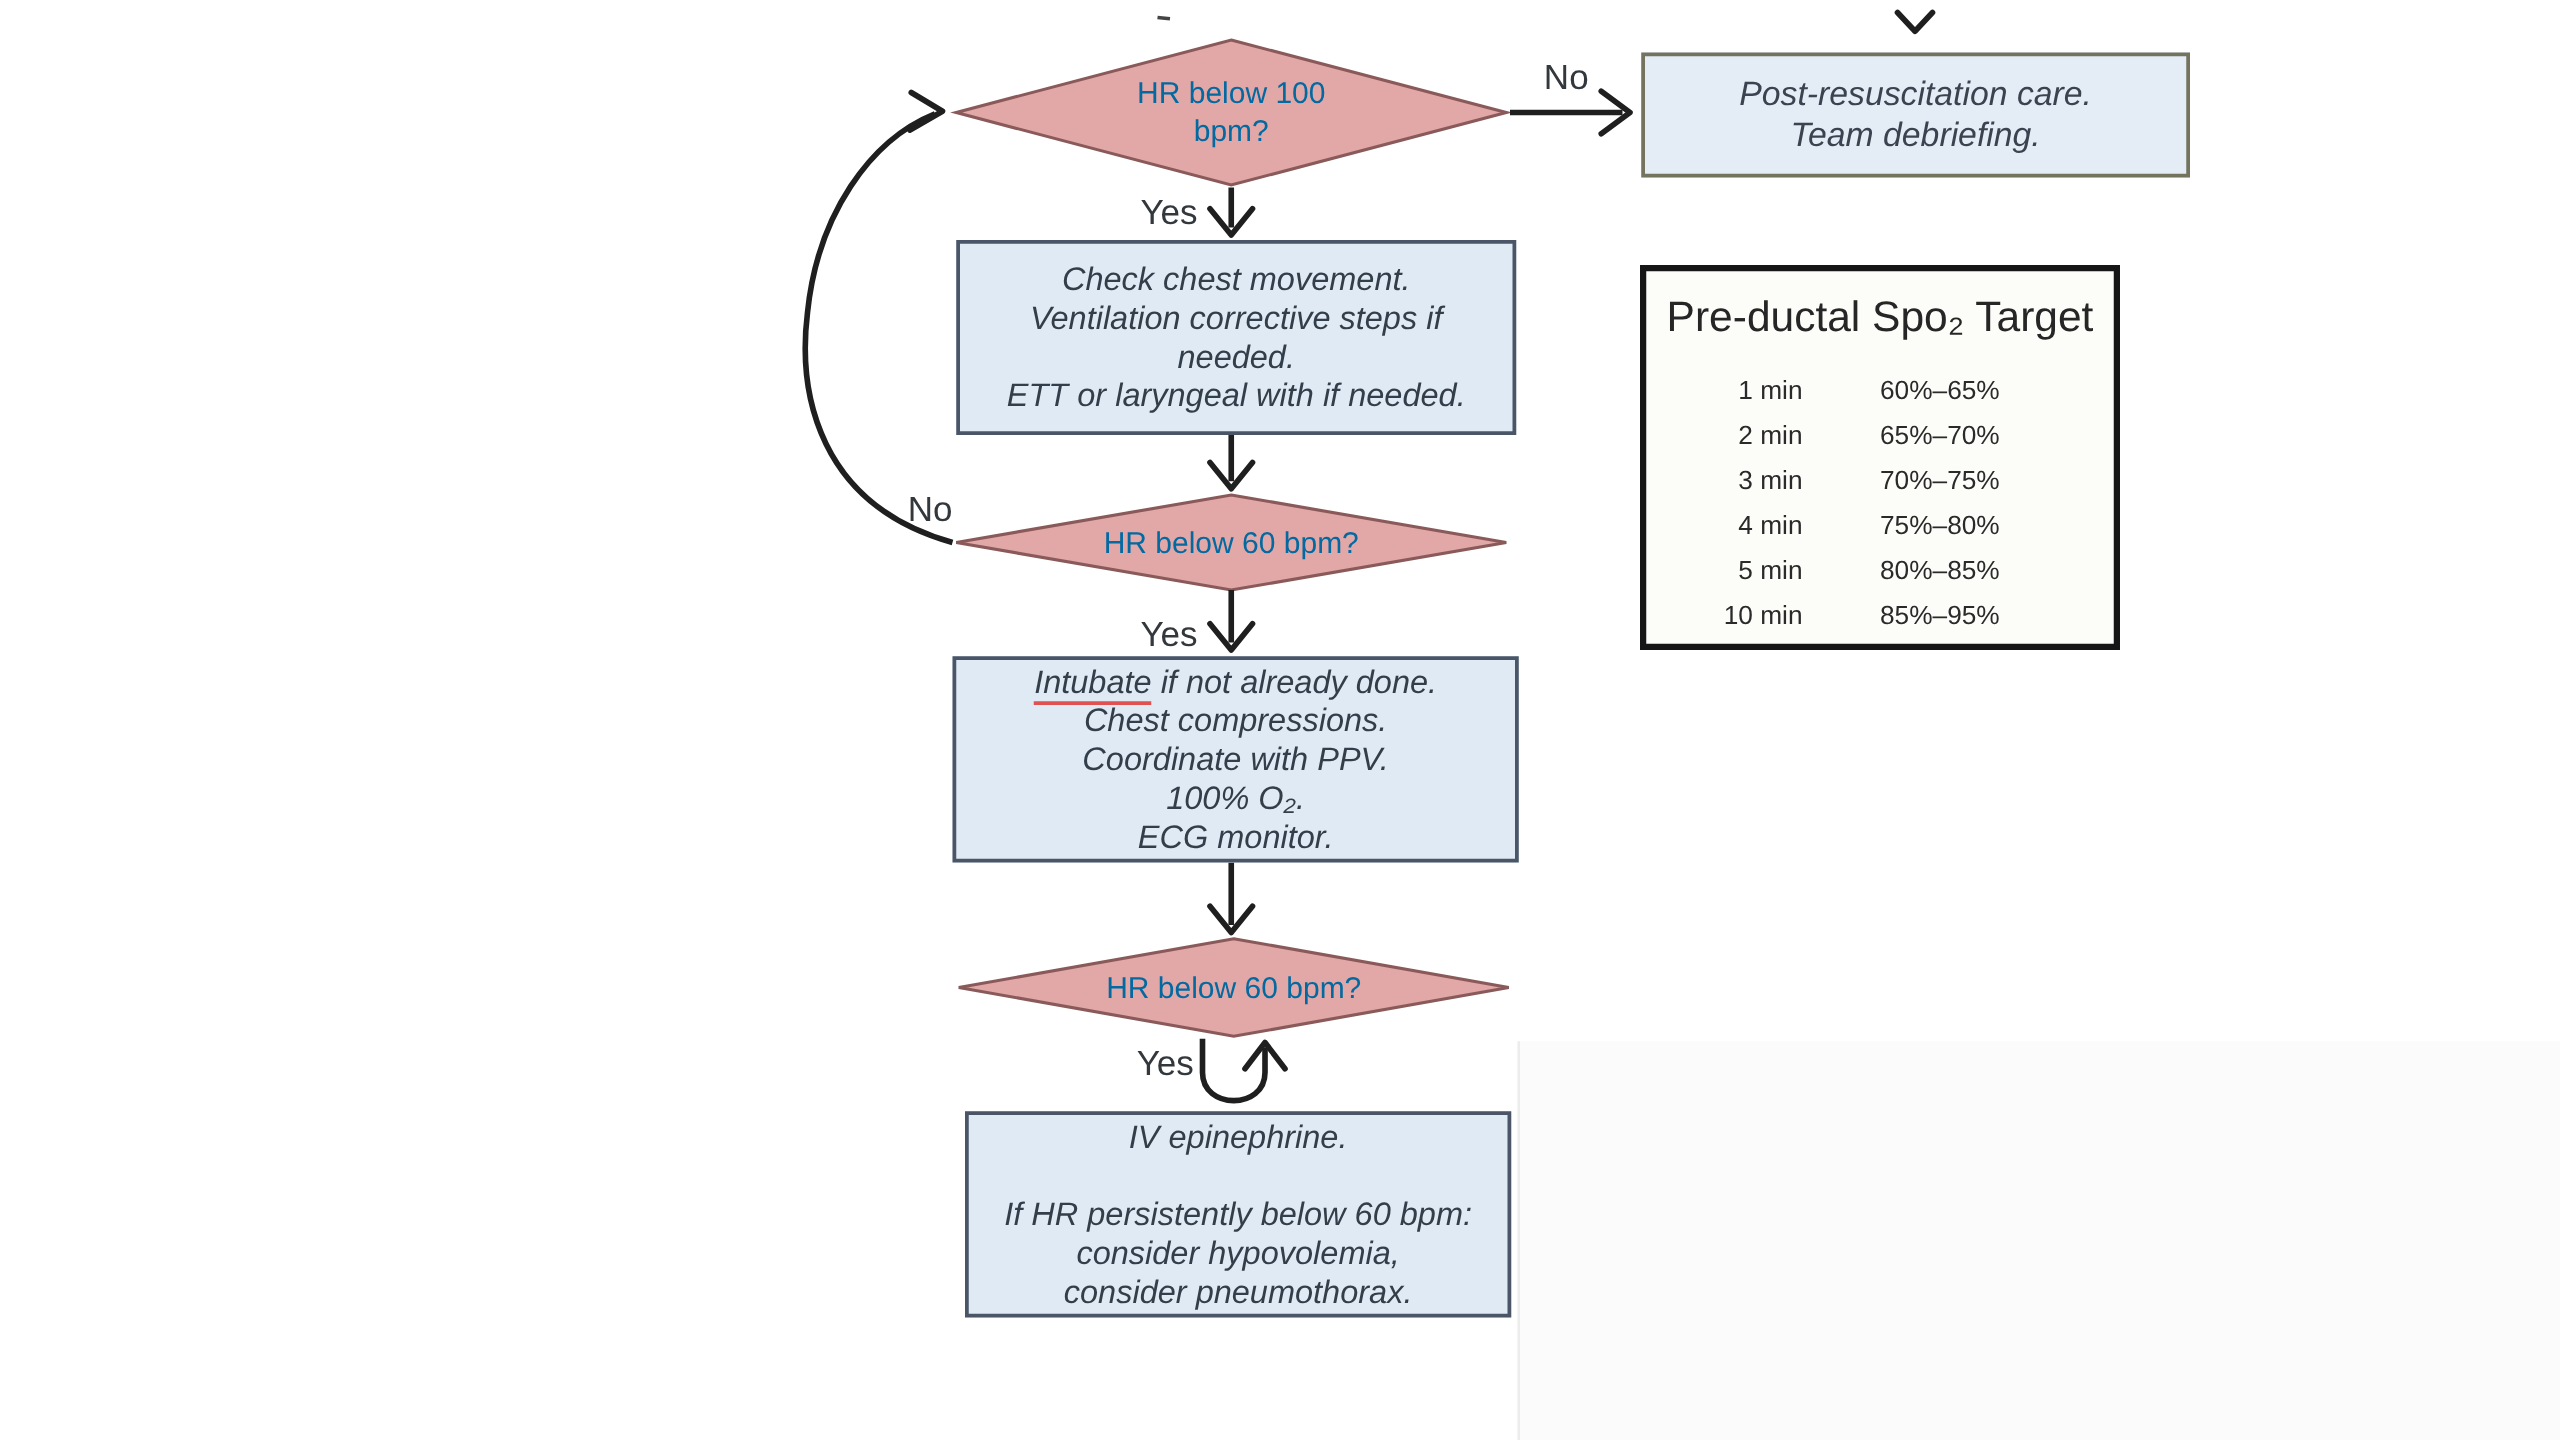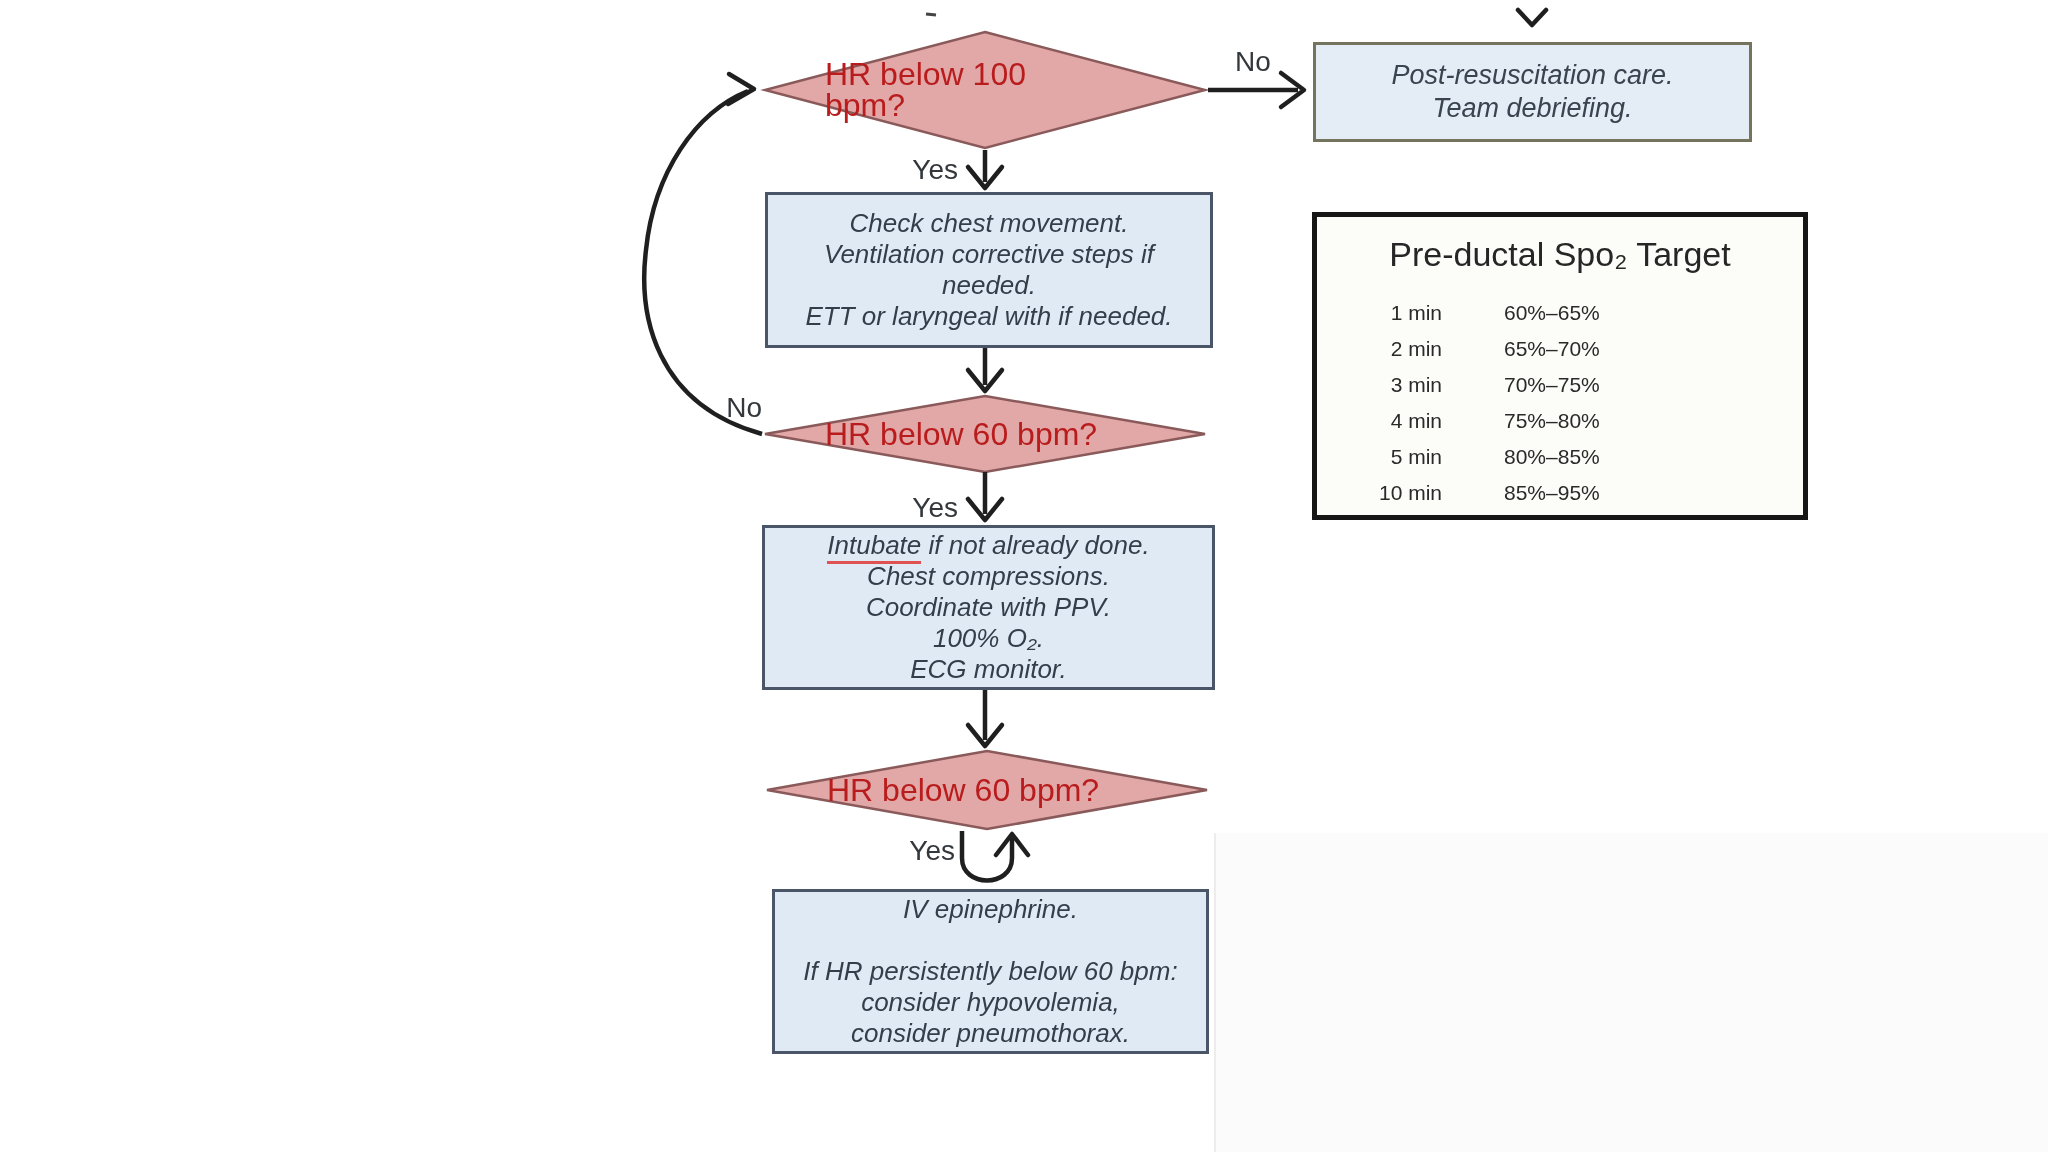--- a/index.html
+++ b/index.html
@@ -2,22 +2,22 @@
 <html><head>
 <meta charset="utf-8">
 <style>
   html,body{margin:0;padding:0;background:#ffffff;}
   #canvas{
     position:relative;width:2048px;height:1152px;background:#ffffff;overflow:hidden;
     font-family:"Liberation Sans","DejaVu Sans",sans-serif;
   }
   #wires{position:absolute;left:0;top:0;width:2048px;height:1152px;}
   .diamond-label{
-    position:absolute;width:320px;
-    font-size:32px;line-height:31px;color:#b91c1c;
+    position:absolute;width:320px;text-align:center;
+    font-size:24px;line-height:31px;color:#0369a1;
   }
   #d1-label{left:825px;top:59px;}
   #d2-label{left:825px;top:419px;}
   #d3-label{left:827px;top:775px;}
   .fbox{
     position:absolute;box-sizing:border-box;
     background:#e0eaf4;border:3px solid #4a5668;
     display:flex;flex-direction:column;justify-content:center;
     text-align:center;font-size:26px;line-height:31px;color:#333e4b;font-style:italic;
   }
@@ -31,21 +31,21 @@
     font-size:27px;line-height:33px;color:#3a4350;
   }
   .u-red{border-bottom:3px solid #e05252;padding-bottom:1px;}
   .flabel{position:absolute;width:110px;font-size:28px;line-height:30px;color:#33383d;}
   #label-yes-top{left:848px;top:155px;text-align:right;}
   #label-no-top{left:1198px;top:47px;text-align:center;}
   #label-no-loop{left:652px;top:393px;text-align:right;}
   #label-yes-mid{left:848px;top:493px;text-align:right;}
   #label-yes-loop{left:845px;top:836px;text-align:right;}
   #spo2-table{
-    position:absolute;left:1312px;top:212px;width:496px;height:308px;
+    position:absolute;left:1312px;top:212px;width:384px;height:308px;
     box-sizing:border-box;border:5px solid #161616;background:#fcfcf9;
   }
   .t-title{text-align:center;font-size:34px;line-height:40px;margin-top:17px;color:#262626;}
   .t-rows{margin-top:21px;}
   .t-row{display:flex;font-size:21px;line-height:36px;color:#2a2a2a;}
   .t-time{width:125px;text-align:right;}
   .t-range{margin-left:62px;}
 </style>
 </head>
 <body>

